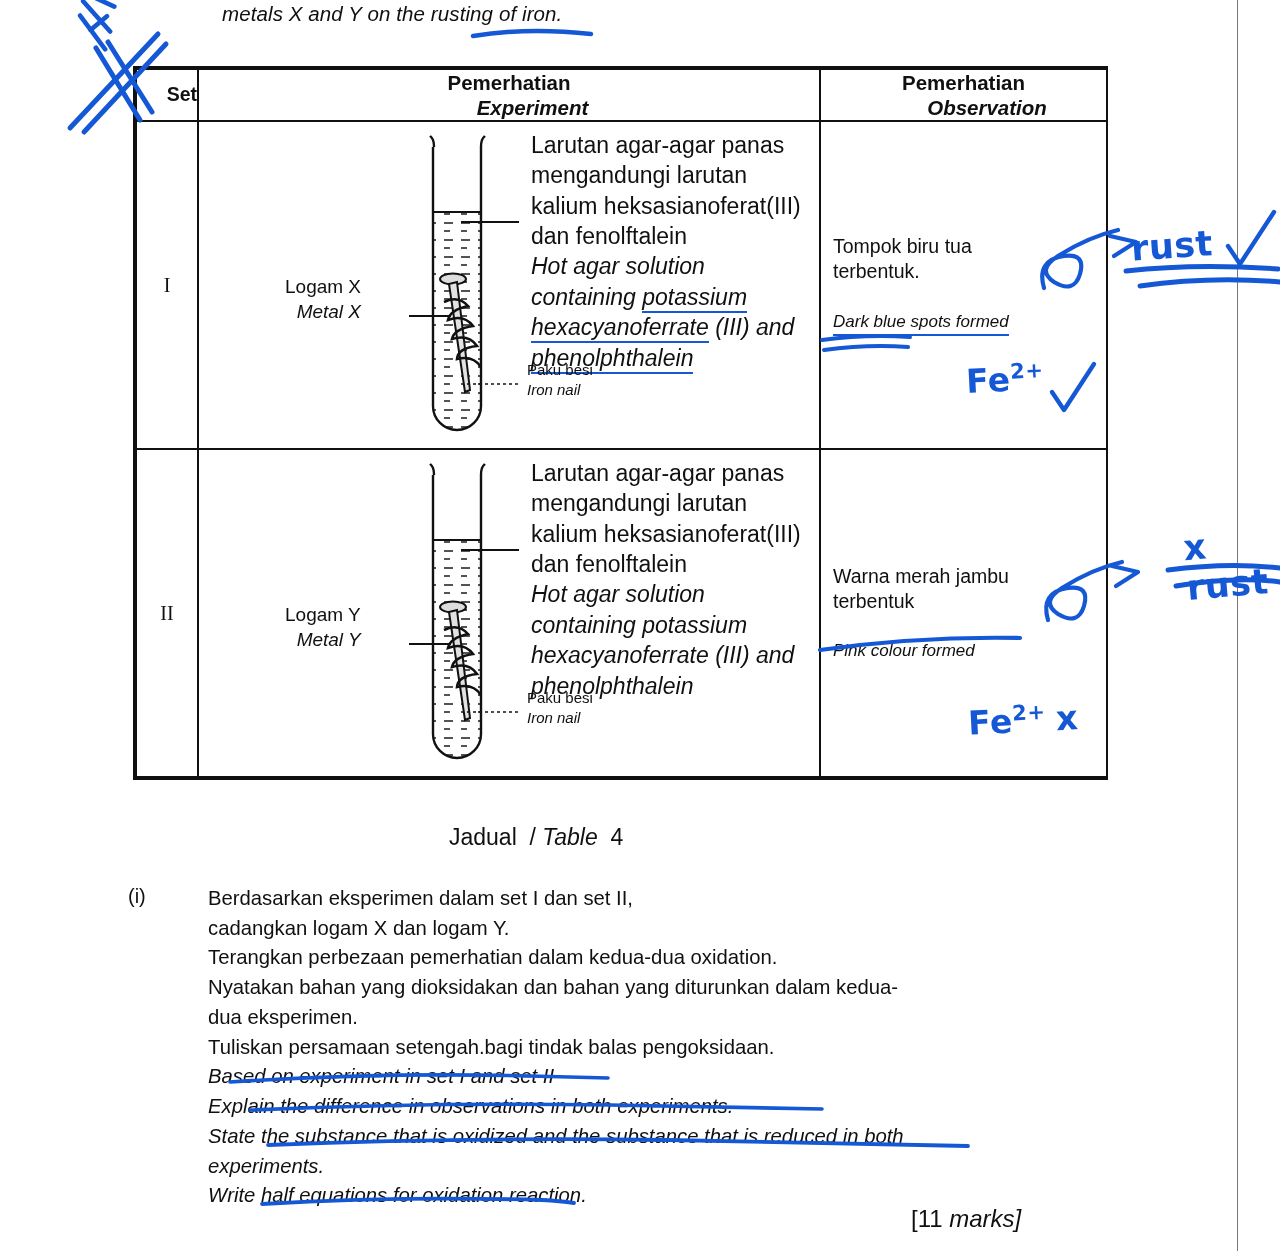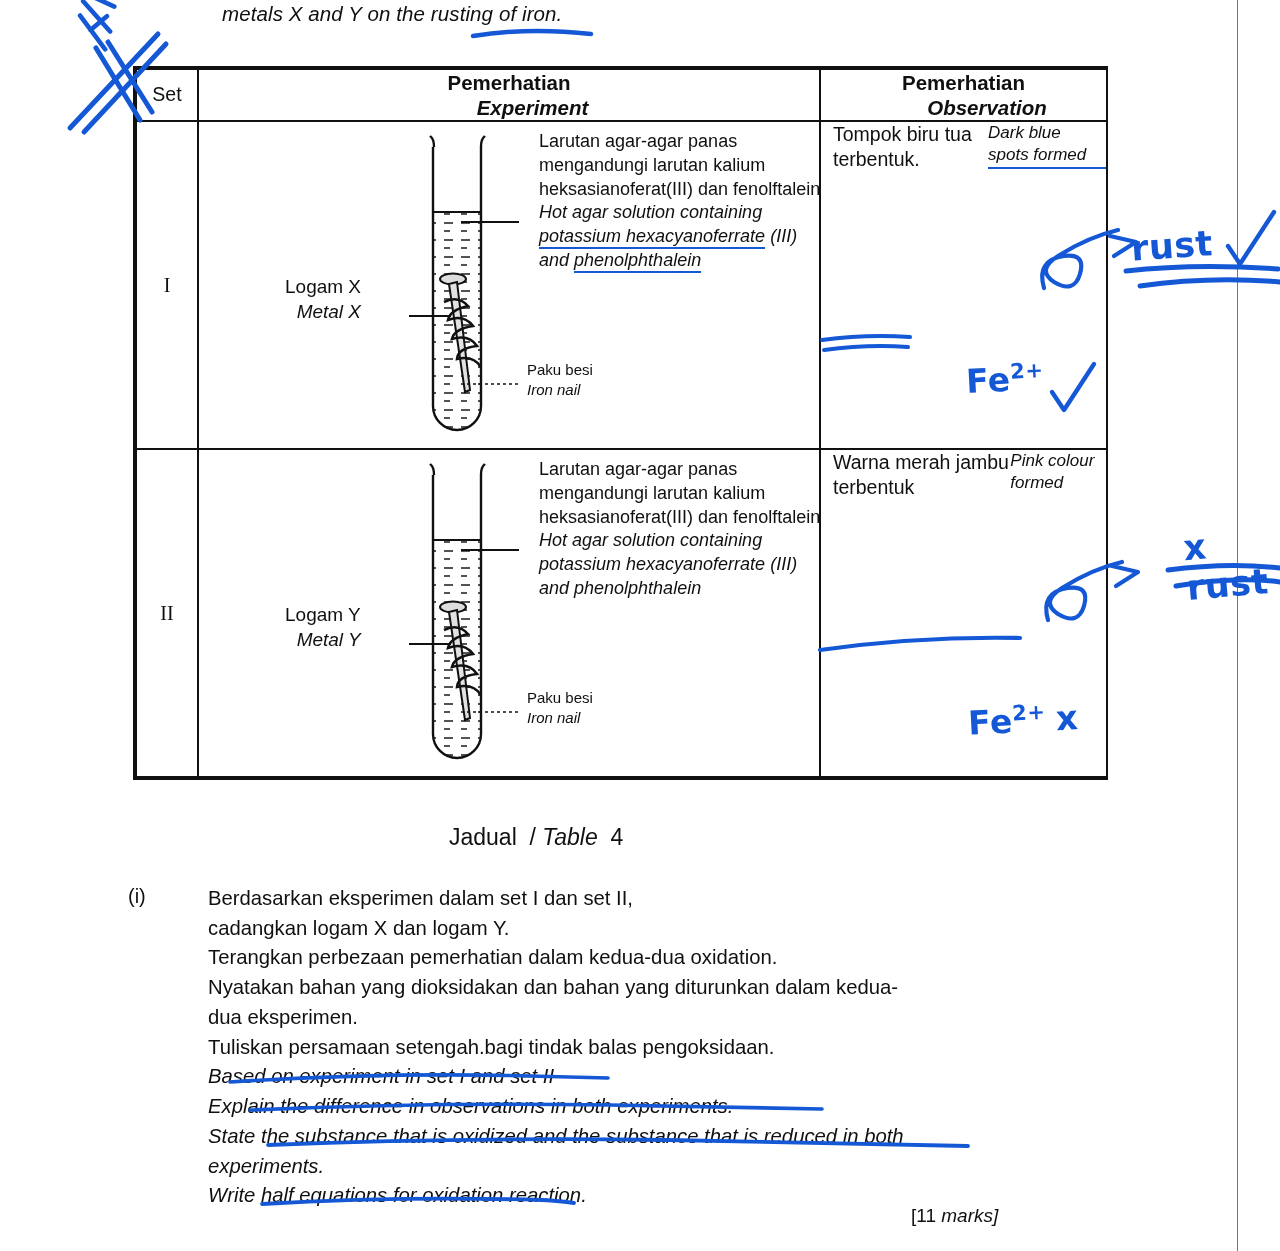--- a/index.html
+++ b/index.html
@@ -71,40 +71,41 @@
     font-weight: bold;
   }
   .hd-en {
     font-size: 20.5px;
     font-weight: bold;
     font-style: italic;
     padding-left: 47px;
   }
   .hd-set {
     font-size: 19.5px;
-    font-weight: normal;
+    font-weight: bold;
+    text-align: right;
   }
 
   td.set-cell {
     text-align: center;
     font-size: 20px;
     font-family: "Liberation Serif", serif;
   }
 
   
   .exp-cell-inner {
     position: relative;
     height: 326px;
   }
   .exp-text {
     position: absolute;
-    left: 340px;
+    left: 332px;
     top: 8px;
     width: 282px;
-    font-size: 18px;
+    font-size: 23px;
     line-height: 1.32;
   }
   .exp-text .ms { font-style: normal; }
   .exp-text .en { font-style: italic; }
   .ul-blue {
     border-bottom: 2.6px solid #1558d6;
     padding-bottom: 1px;
   }
 
   
@@ -136,20 +137,21 @@
     width: 110px;
     height: 300px;
   }
 
   
   .obs-inner {
     position: relative;
     padding: 0 0 0 12px;
     height: 326px;
     display: flex;
+    flex-direction: column;
     justify-content: center;
   }
   .obs-ms {
     font-size: 19.5px;
     line-height: 1.3;
     margin-bottom: 26px;
     max-width: 215px;
   }
   .obs-en {
     font-size: 17px;
@@ -182,21 +184,21 @@
     width: 880px;
     font-size: 20.3px;
     line-height: 1.465;
   }
   .q-body .ms { font-style: normal; display: block; }
   .q-body .en { font-style: italic; display: block; }
   .marks {
     position: absolute;
     left: 911px;
     top: 1205px;
-    font-size: 19px;
+    font-size: 24px;
   }
   .marks .it { font-style: italic; }
 
   
   .ink {
     position: absolute;
     left: 0;
     top: 0;
     width: 1280px;
     height: 1251px;

